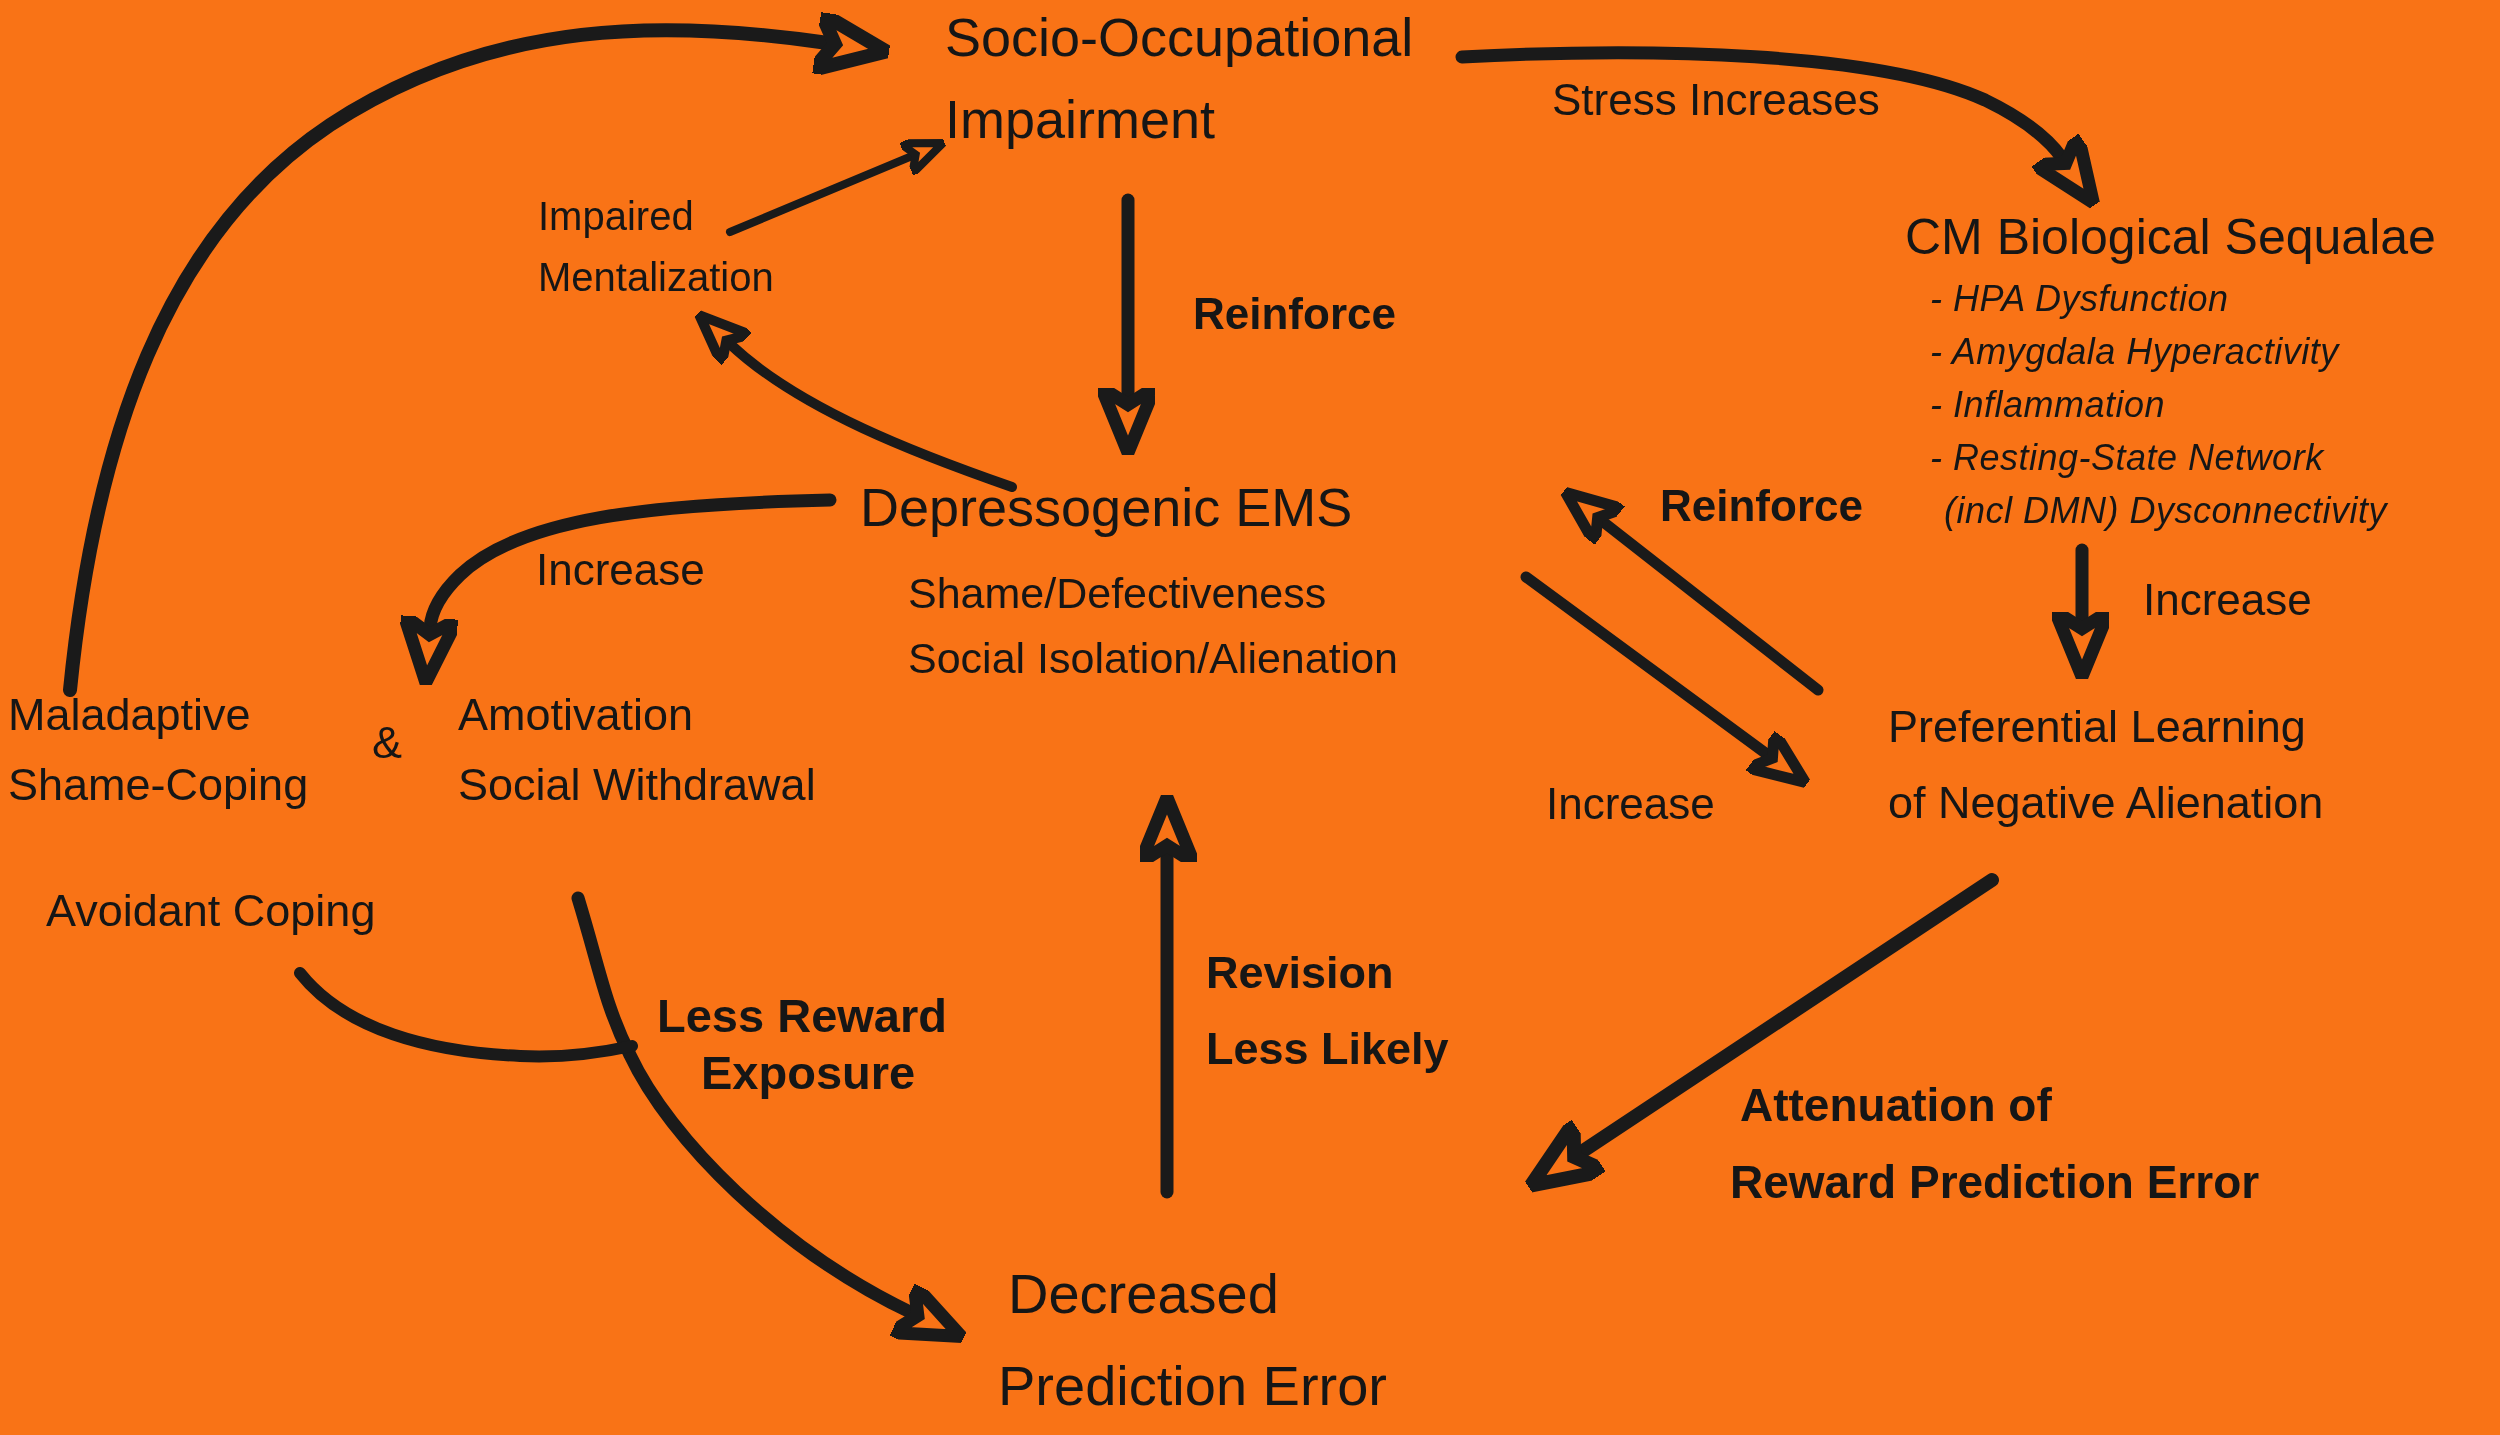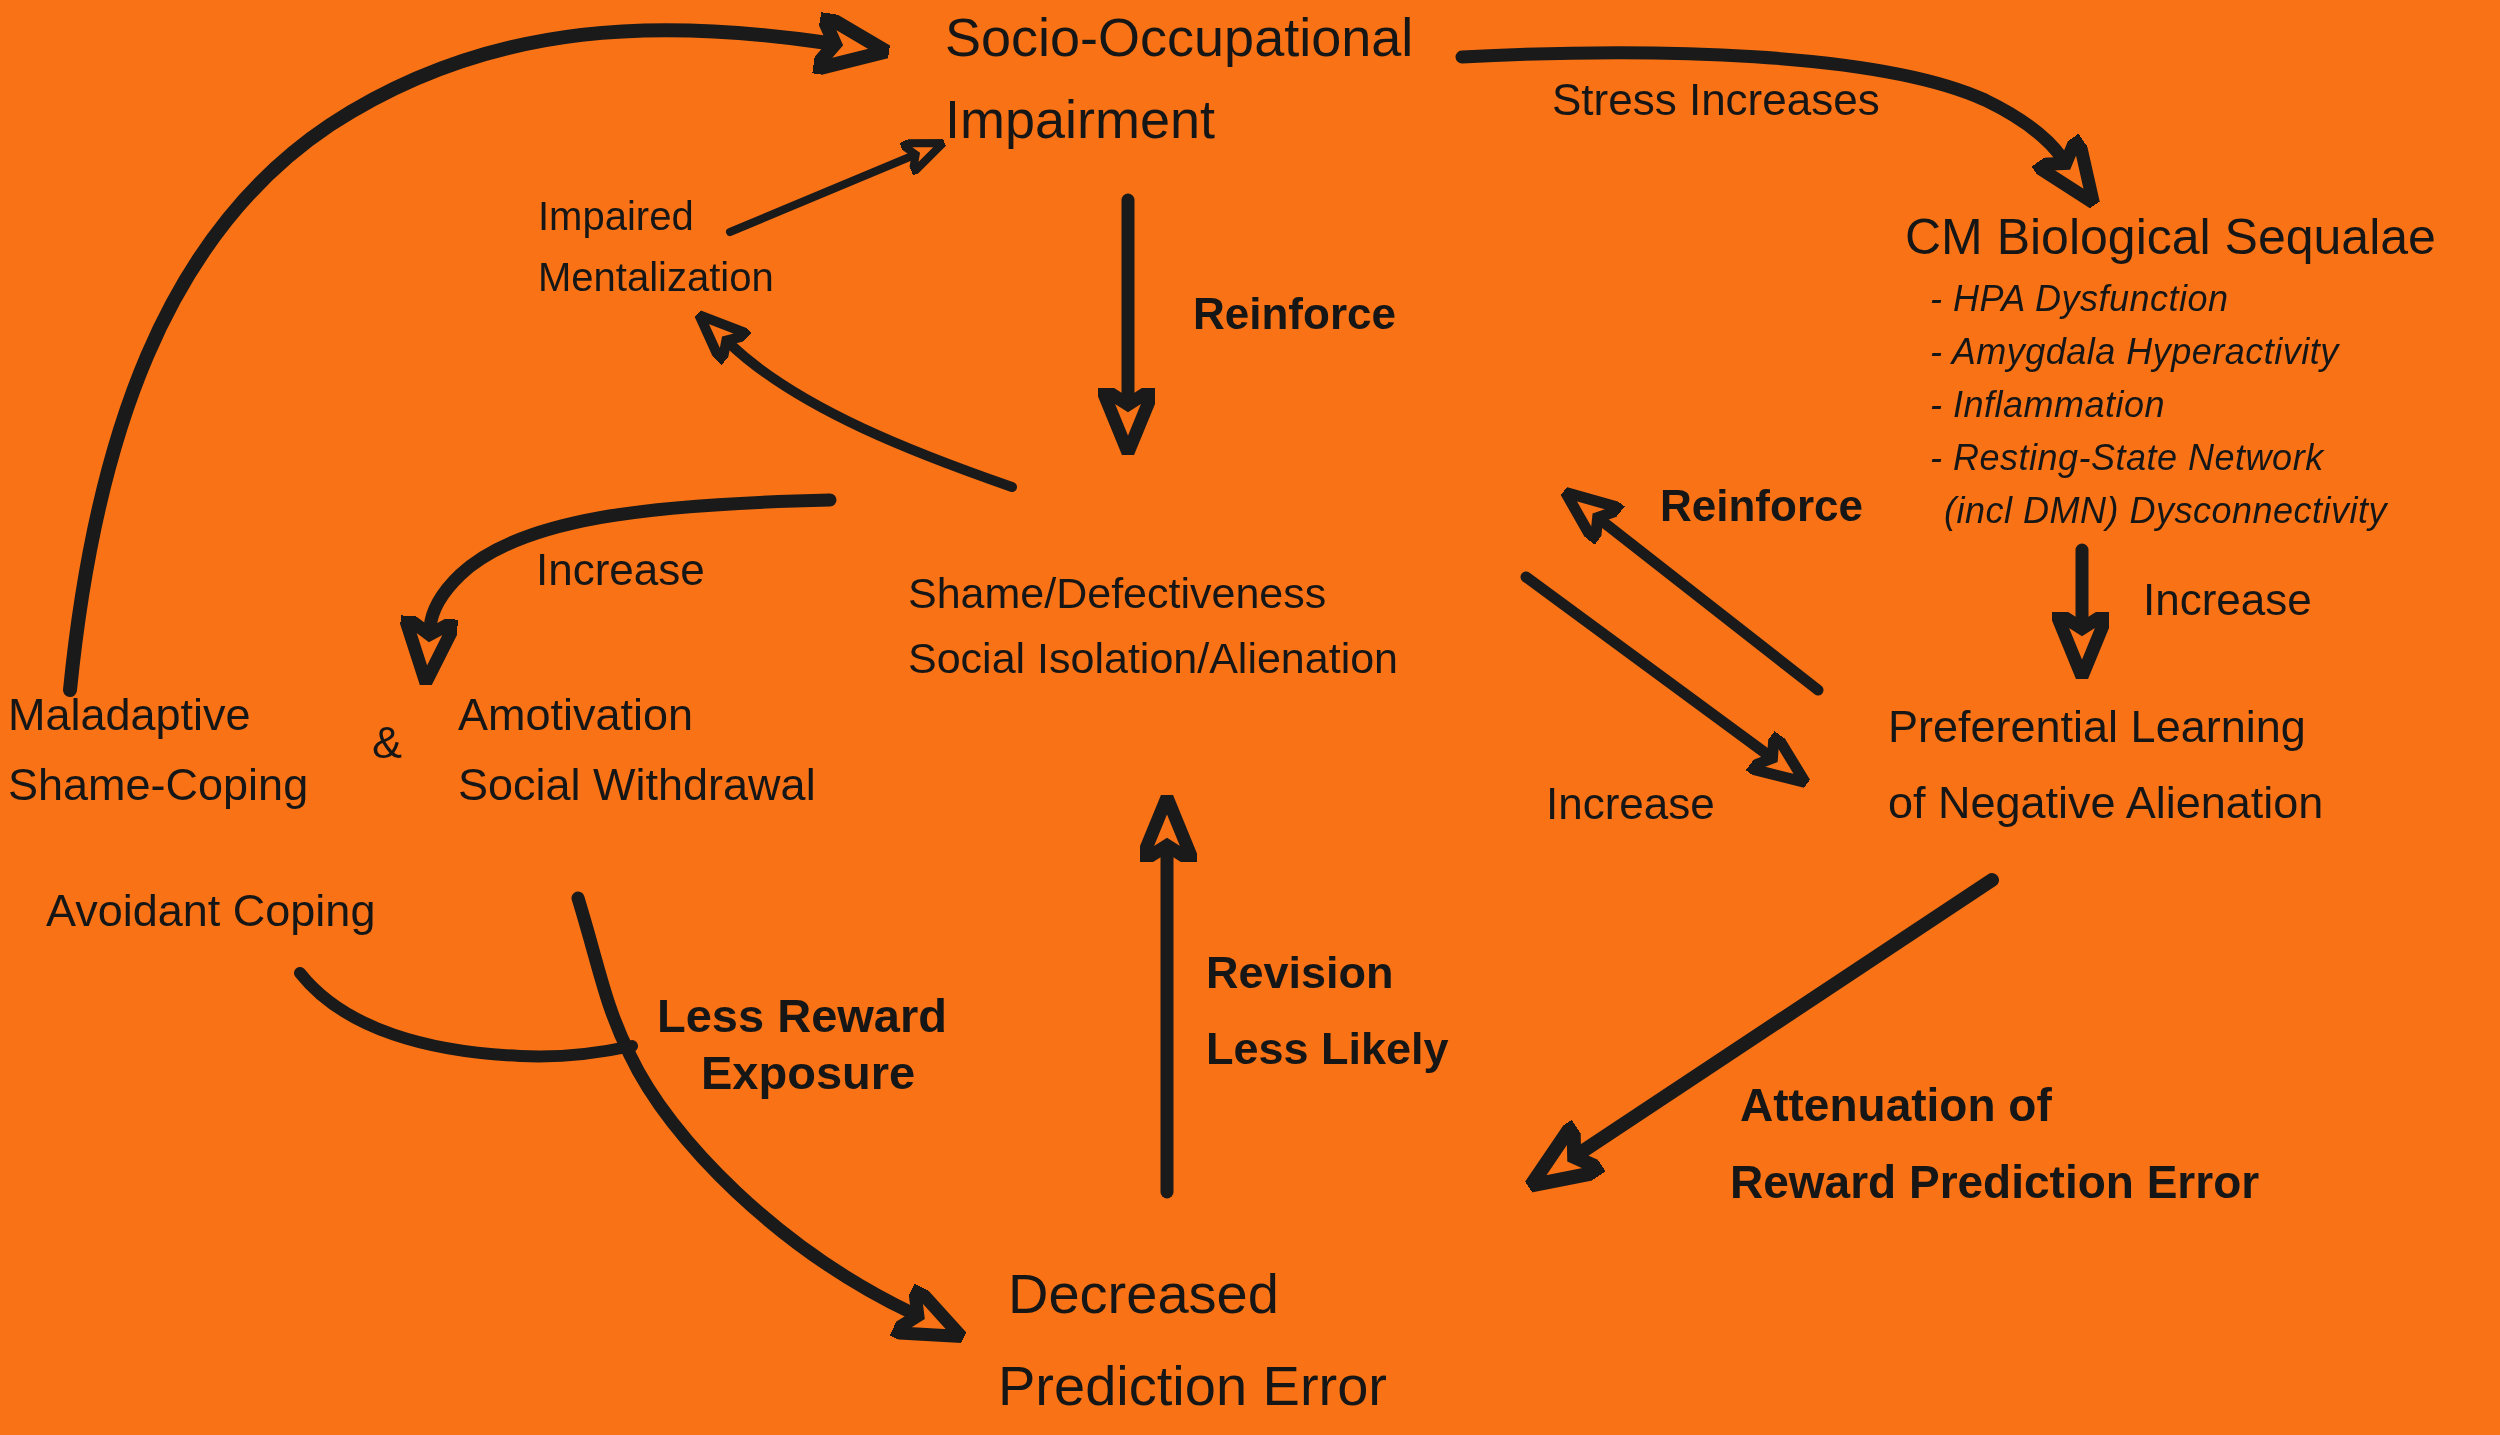--- a/index.html
+++ b/index.html
@@ -87,20 +87,21 @@
     <span class="line cm-cont">(incl DMN) Dysconnectivity</span>
   </div>
 
   <div class="lbl t-sm gap-imp" style="left:538px; top:196px;">
     <span class="line">Impaired</span>
     <span class="line">Mentalization</span>
   </div>
 
   <div class="lbl t-44 b" style="left:1193px; top:292px;">Reinforce</div>
 
+  <div class="lbl t-xl" style="left:860px; top:480px;">Depressogenic EMS</div>
   <div class="lbl t-sub gap-ems-sub" style="left:908px; top:572px;">
     <span class="line">Shame/Defectiveness</span>
     <span class="line">Social Isolation/Alienation</span>
   </div>
 
   <div class="lbl t-44 b" style="left:1660px; top:484px;">Reinforce</div>
 
   <div class="lbl t-44" style="left:2143px; top:578px;">Increase</div>
 
   <div class="lbl t-44" style="left:536px; top:548px;">Increase</div>

